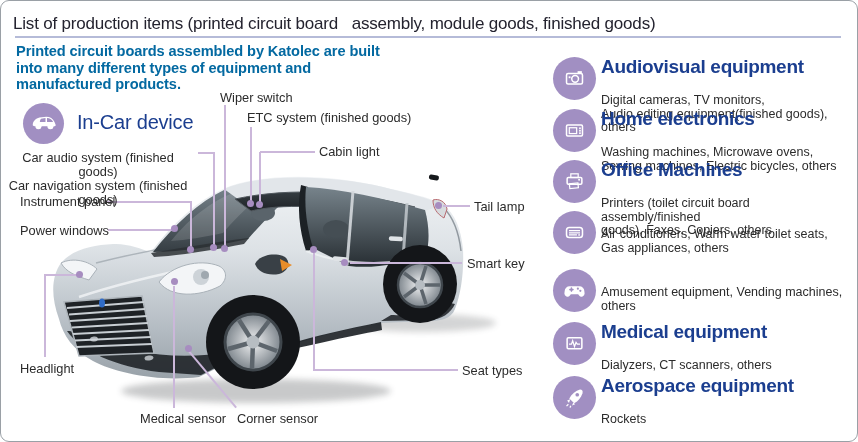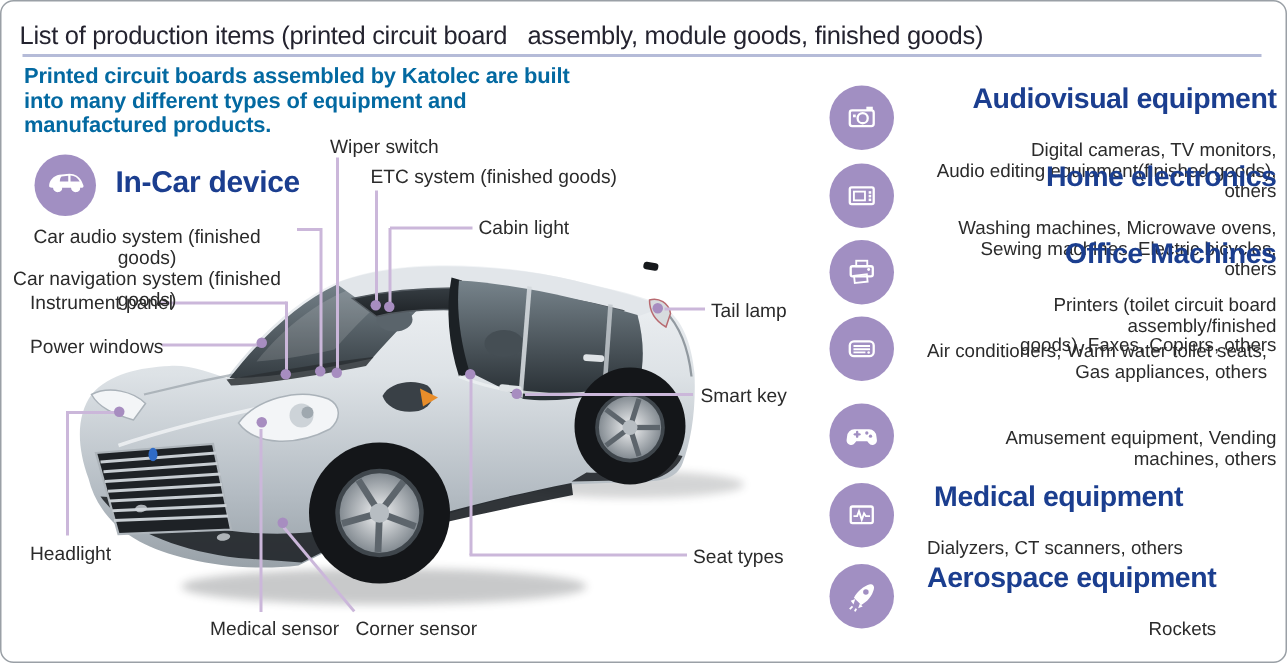--- a/index.html
+++ b/index.html
@@ -4,27 +4,27 @@
 <style>
   html,body{margin:0;padding:0;background:#fff;}
   .page{position:relative;width:858px;height:442px;background:#fff;border:1px solid #9aa0a6;
         border-radius:9px;font-family:"Liberation Sans",sans-serif;overflow:hidden;box-sizing:border-box;}
   .title{position:absolute;left:12px;top:13px;font-size:17px;color:#24232f;white-space:pre;letter-spacing:-0.2px;}
   .rule{position:absolute;left:14px;top:35px;width:826px;height:2px;background:#b5bbd8;}
   .intro{position:absolute;left:15px;top:42px;font-size:14.6px;font-weight:bold;color:#0369a1;
          line-height:16.5px;white-space:pre-line;letter-spacing:-0.1px;}
   .incar-circle{position:absolute;left:22px;top:102px;width:41px;height:41px;border-radius:50%;
          background:#a18fc2;display:flex;align-items:center;justify-content:center;z-index:3;}
-  .incar-label{position:absolute;left:76px;top:110px;font-size:20px;font-weight:bold;color:#1b3e8f;z-index:3;letter-spacing:-0.2px;}
+  .incar-label{position:absolute;left:76px;top:110px;font-size:20px;font-weight:normal;color:#1b3e8f;z-index:3;letter-spacing:-0.2px;}
   .carsvg{position:absolute;left:0;top:0;z-index:1;pointer-events:none;}
   .lbl{position:absolute;font-size:12.8px;color:#2b2b2b;z-index:3;white-space:nowrap;}
   .pre{white-space:pre-line;}
   .ln{position:absolute;background:#cbb7da;z-index:2;}
   .dot{position:absolute;width:7px;height:7px;border-radius:50%;background:#a78dc0;z-index:2;}
-  .row{position:absolute;left:552px;display:flex;gap:22px;width:298px;z-index:3;text-align:right;}
+  .row{position:absolute;left:552px;display:flex;gap:5px;width:298px;z-index:3;}
   .eq-circle{width:43px;height:43px;border-radius:50%;background:#a18fc2;flex:0 0 43px;
          display:flex;align-items:center;justify-content:center;}
   .eq-title{font-size:19px;font-weight:bold;color:#1b3e8f;line-height:20px;letter-spacing:-0.3px;}
   .eq-desc{font-size:12.5px;color:#2b2b2b;line-height:13.5px;white-space:pre-line;margin-top:17px;}
   .audio-nav{right:662px;top:150px;text-align:center;line-height:14px;white-space:pre-line;}
 </style>
 </head>
 <body>
 
 <div class="page">

